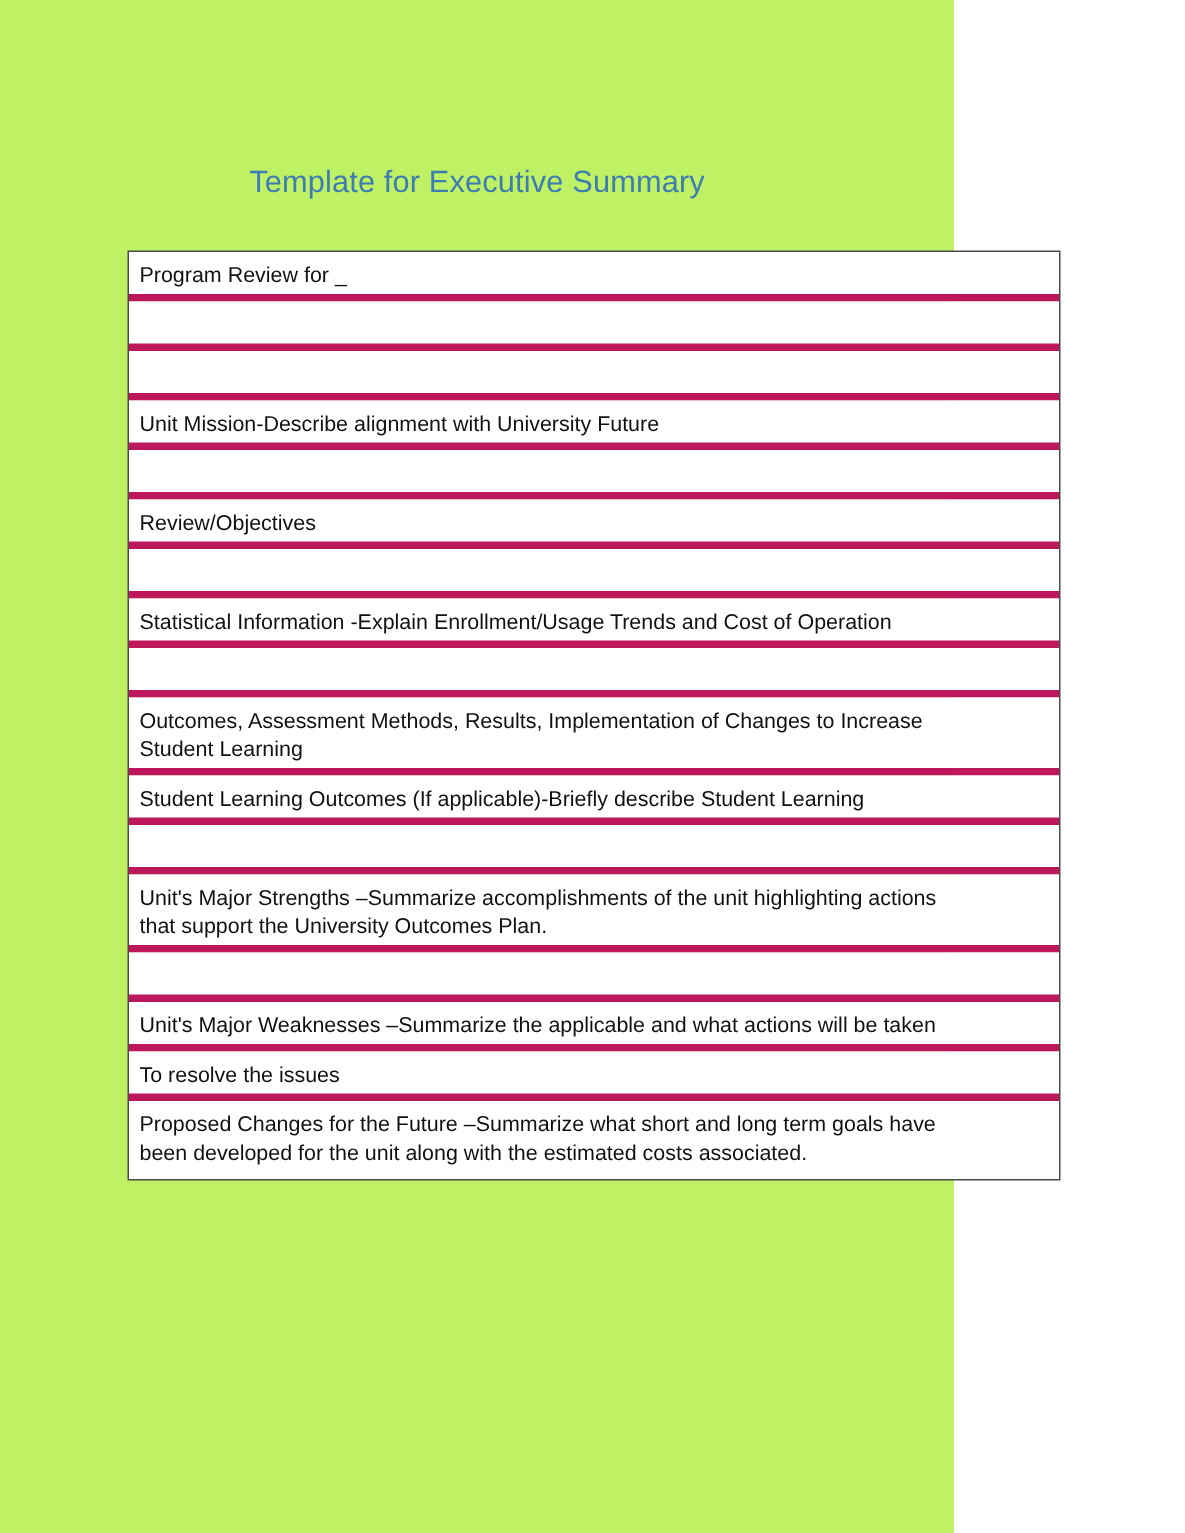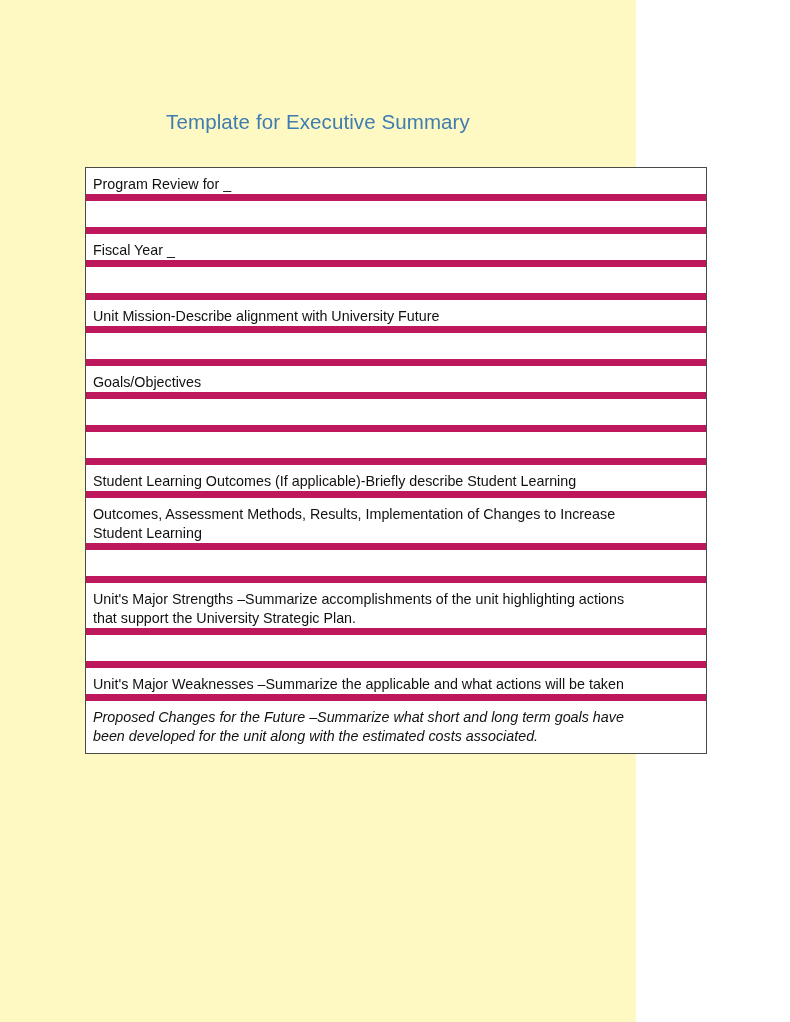--- a/index.html
+++ b/index.html
@@ -11,21 +11,21 @@
     width: 790px;
     height: 1022px;
     font-family: "Liberation Sans", sans-serif;
     color: #000000;
     position: relative;
     overflow: hidden;
   }
   .page {
     width: 636px;
     height: 1022px;
-    background: #fef9c3;
+    background: #bef264;
     position: relative;
   }
   .doc-title {
     position: absolute;
     left: 0;
     right: 0;
     top: 108px;
     text-align: center;
     font-size: 20.5px;
     font-weight: 400;
@@ -41,28 +41,27 @@
     border-collapse: collapse;
     table-layout: fixed;
   }
   .form-table,
   .form-table .row {
     border: 1px solid #4a4a4a;
   }
   .form-table .row {
     display: block;
     border: none;
-    border-bottom: 7px solid #be185d;
+    border-bottom: 5px solid #be185d;
     box-sizing: border-box;
     padding: 0 7px;
     background: #ffffff;
   }
   .form-table .row:last-child {
     border-bottom: none;
-    font-style: italic;
   }
   .row-text {
     font-size: 14.3px;
     line-height: 19px;
     color: #111111;
     white-space: pre-wrap;
     display: block;
   }
   
   .row.single {
@@ -86,60 +85,63 @@
 
   <div class="doc-title">Template for Executive Summary</div>
 
   <div class="form-table">
     <div class="row single">
       <span class="row-text">Program Review for _</span>
     </div>
     <div class="row blank">
       <span class="row-text"></span>
     </div>
-    <div class="row single">
-      <span class="row-text">Fiscal Year _</span>
-    </div>
     <div class="row blank">
       <span class="row-text"></span>
     </div>
     <div class="row single">
       <span class="row-text">Unit Mission-Describe alignment with University Future</span>
     </div>
     <div class="row blank">
       <span class="row-text"></span>
     </div>
     <div class="row single">
-      <span class="row-text">Goals/Objectives</span>
-    </div>
-    <div class="row blank">
-      <span class="row-text"></span>
+      <span class="row-text">Review/Objectives</span>
     </div>
     <div class="row blank">
       <span class="row-text"></span>
     </div>
     <div class="row single">
-      <span class="row-text">Student Learning Outcomes (If applicable)-Briefly describe Student Learning</span>
+      <span class="row-text">Statistical Information -Explain Enrollment/Usage Trends and Cost of Operation</span>
+    </div>
+    <div class="row blank">
+      <span class="row-text"></span>
     </div>
     <div class="row double">
       <span class="row-text">Outcomes, Assessment Methods, Results, Implementation of Changes to Increase
 Student Learning</span>
+    </div>
+    <div class="row single">
+      <span class="row-text">Student Learning Outcomes (If applicable)-Briefly describe Student Learning</span>
     </div>
     <div class="row blank">
       <span class="row-text"></span>
     </div>
     <div class="row double">
       <span class="row-text">Unit's Major Strengths –Summarize accomplishments of the unit highlighting actions
-that support the University Strategic Plan.</span>
+that support the University Outcomes Plan.</span>
     </div>
     <div class="row blank">
       <span class="row-text"></span>
     </div>
     <div class="row single">
       <span class="row-text">Unit's Major Weaknesses –Summarize the applicable and what actions will be taken</span>
+    </div>
+    <div class="row single">
+      <span class="row-text">To resolve the issues</span>
     </div>
     <div class="row double">
       <span class="row-text">Proposed Changes for the Future –Summarize what short and long term goals have
 been developed for the unit along with the estimated costs associated.</span>
     </div>
   </div>
 
 </div>
 
 </body></html>

